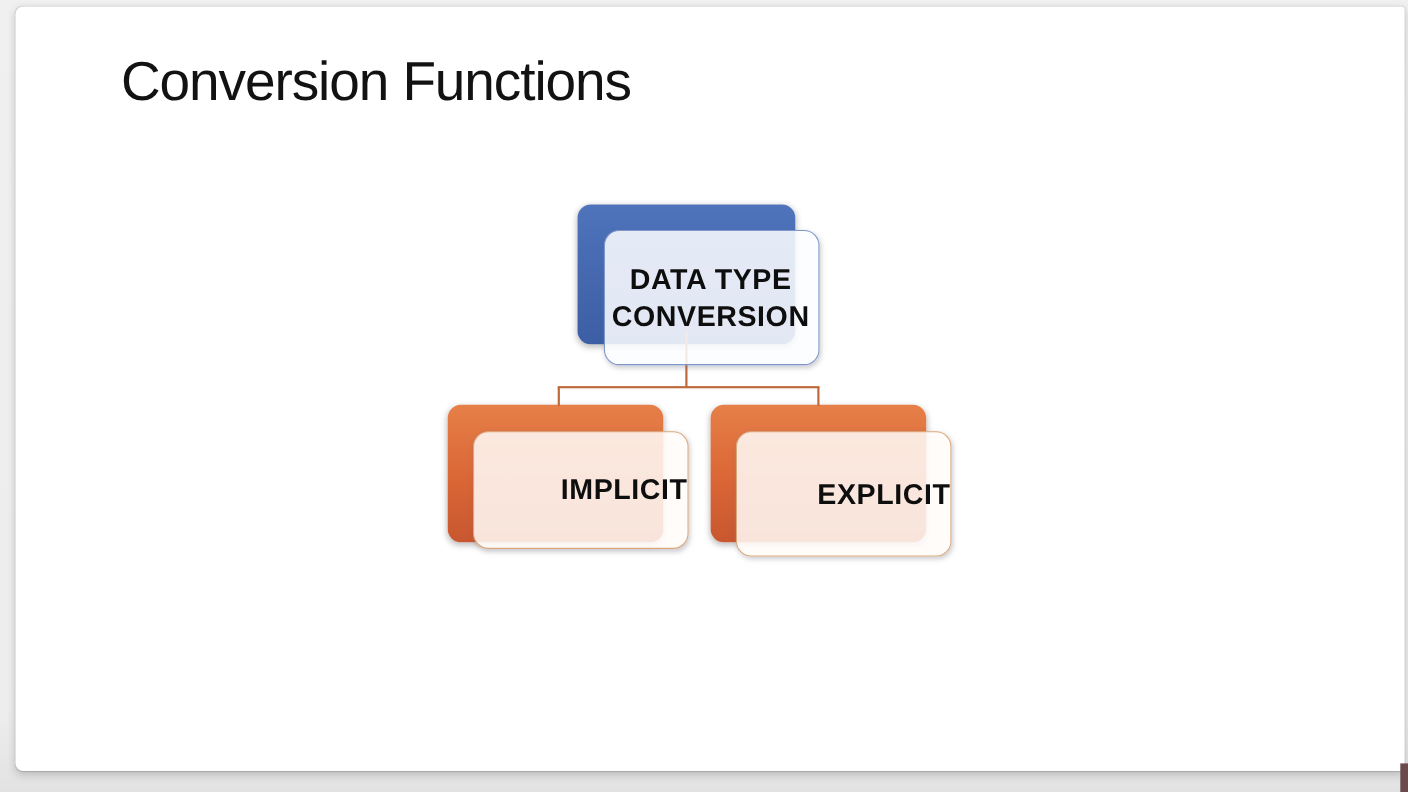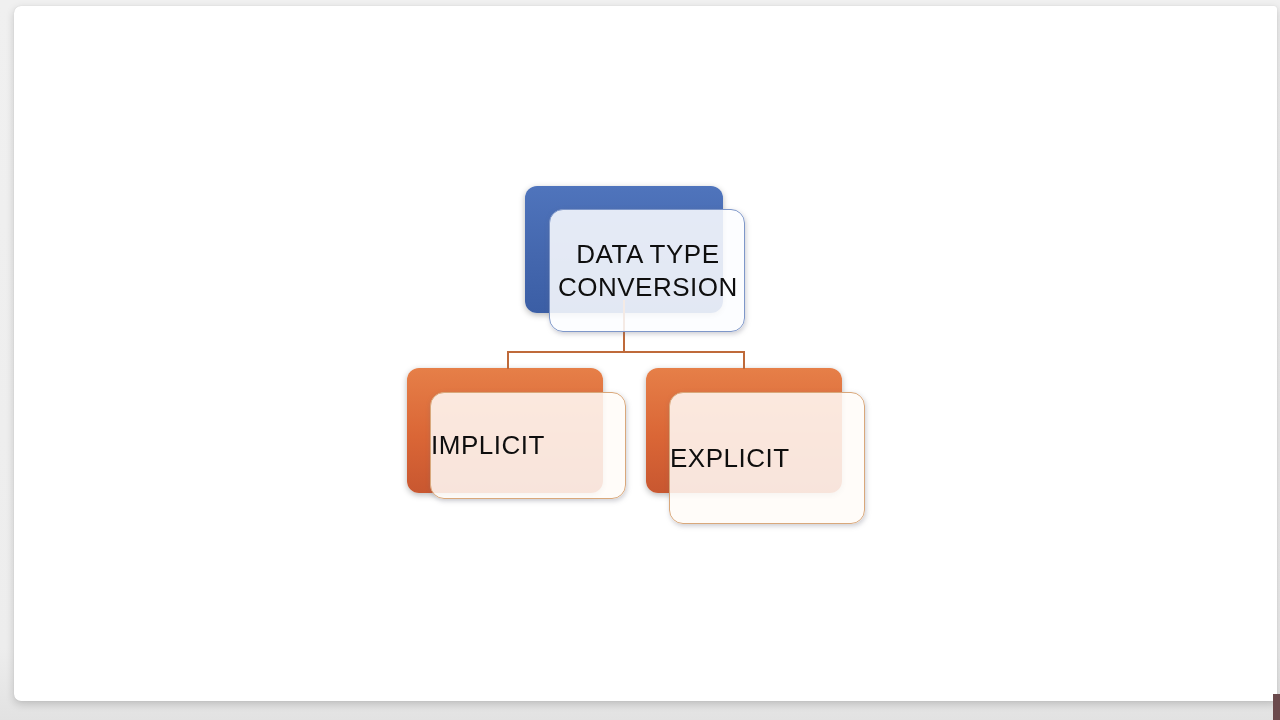--- a/index.html
+++ b/index.html
@@ -63,57 +63,58 @@
   .conn-crossbar   { left: 507px; top: 351px; width: 238px; height: 2px; }
   .conn-drop-left  { left: 507px; top: 352px; width: 2px;  height: 17px; }
   .conn-drop-right { left: 743px; top: 352px; width: 2px;  height: 17px; }
   .node-front {
     position: absolute;
     box-sizing: border-box;
     border-radius: 14px;
     z-index: 3;
     display: flex;
     align-items: center;
-    justify-content: flex-start;
+    justify-content: flex-end;
     text-align: center;
-    font-weight: 400;
+    font-weight: 700;
     font-size: 26px;
     line-height: 33px;
     color: #0e0e0e;
     letter-spacing: 0.5px;
     box-shadow: 1px 2px 5px rgba(110,110,125,0.35);
   }
   .root-front {
     left: 549px; top: 209px; width: 196px; height: 123px;
     background: rgba(252,253,255,0.87);
     border: 1.5px solid #7e97c9;
   }
   .root-front .node-label { padding: 0 8px; }
   .child-front {
     background: rgba(255,252,248,0.86);
     border: 1.5px solid #d9a87b;
   }
   .child-front-left  { left: 430px; top: 392px; width: 196px; height: 107px; }
-  .child-front-right { left: 669px; top: 392px; width: 196px; height: 132px; }
+  .child-front-right { left: 669px; top: 392px; width: 196px; height: 114px; }
   .corner-sliver {
     position: absolute;
     right: 0;
     bottom: 0;
     width: 7px;
     height: 26px;
     background: #6b4a4d;
     z-index: 5;
   }
 </style>
 </head>
 <body>
 
 <div class="frame">
   <div class="slide"></div>
 
+  <div class="slide-title">Conversion Functions</div>
 
   <div>
 
     <div class="node-back root-back"></div>
 
     <div class="connector conn-root-stem"></div>
     <div class="connector conn-crossbar"></div>
     <div class="connector conn-drop-left"></div>
     <div class="connector conn-drop-right"></div>
 

